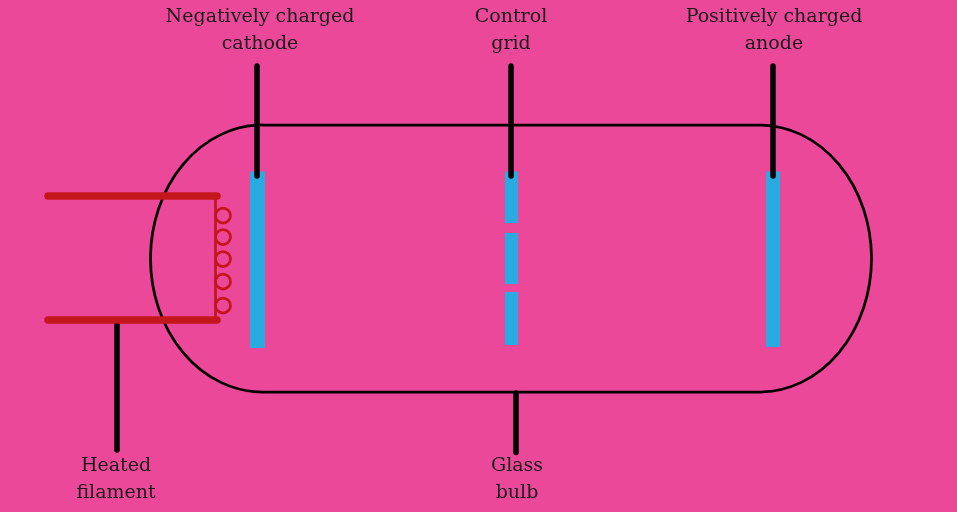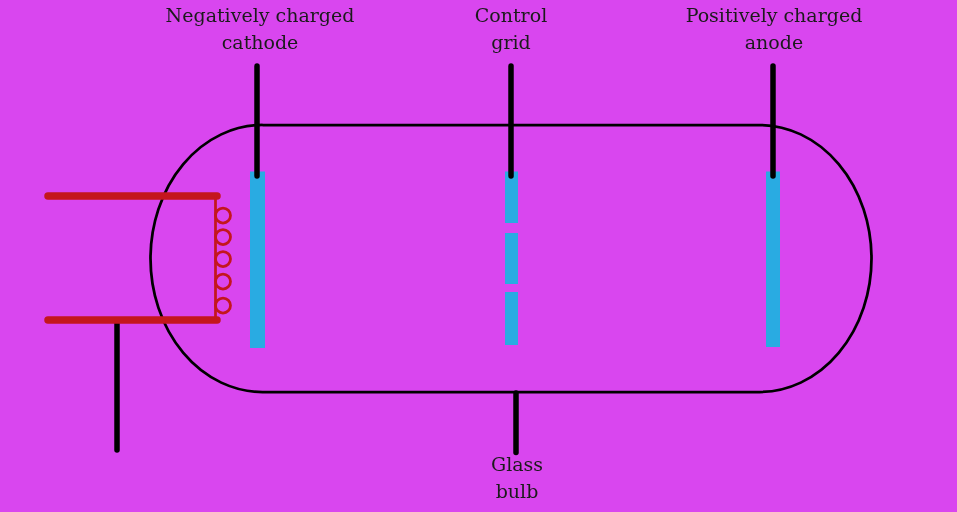--- a/index.html
+++ b/index.html
@@ -4,21 +4,21 @@
 <style>
   html, body {
     margin: 0;
     padding: 0;
     background: #ffffff;
   }
   .stage {
     position: relative;
     width: 957px;
     height: 512px;
-    background: #d946ef;
+    background: #ec4899;
     overflow: hidden;
     font-family: "DejaVu Serif", serif;
   }
   .stage svg {
     position: absolute;
     left: 0;
     top: 0;
   }
   .lbl {
     position: absolute;
@@ -75,17 +75,19 @@
 
   <div class="lbl lbl-cathode">Negatively charged
 cathode</div>
 
   <div class="lbl lbl-anode">Positively charged
 anode</div>
 
   <div class="lbl lbl-grid">Control
 grid</div>
 
+  <div class="lbl lbl-filament">Heated
+filament</div>
 
   <div class="lbl lbl-bulb">Glass
 bulb</div>
 
 </div>
 
 </body></html>

